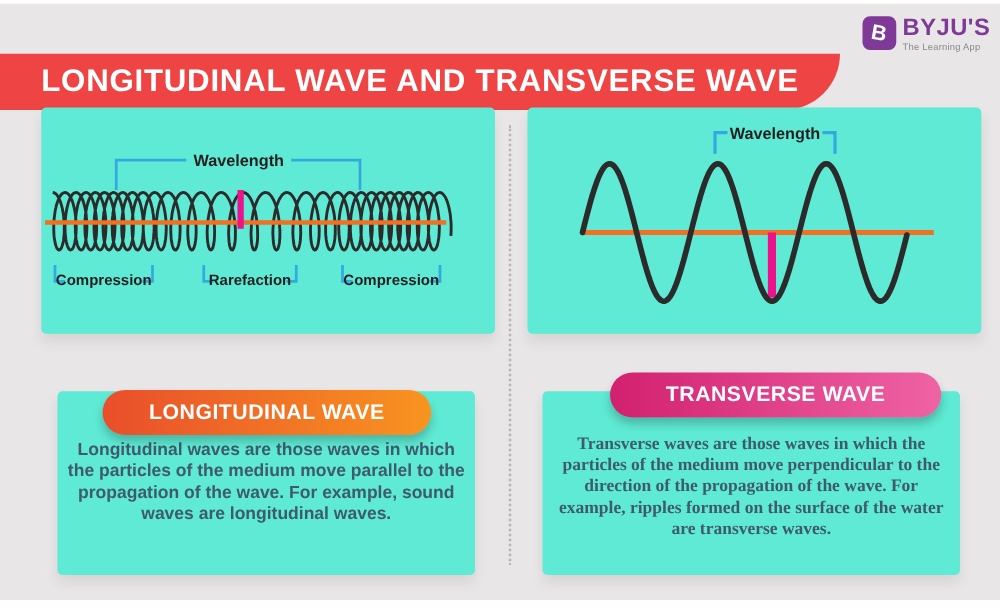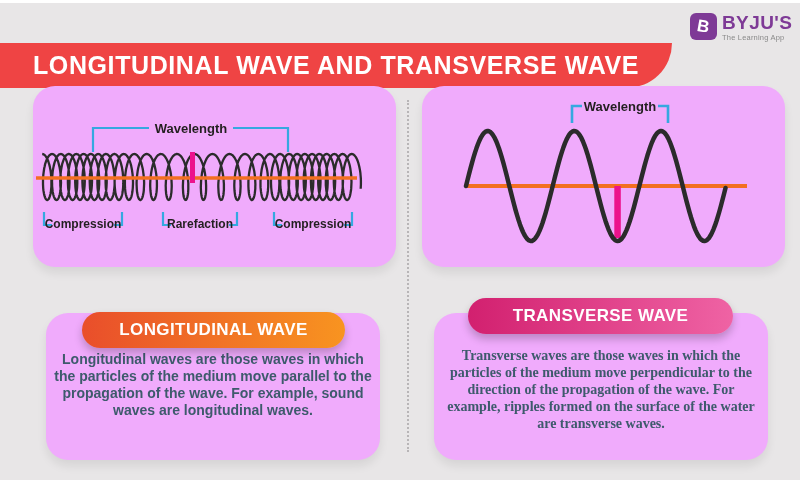--- a/index.html
+++ b/index.html
@@ -22,39 +22,39 @@
   .logo-icon{
     width:27px;height:27px;background:#7E3A96;border-radius:6px;
     display:flex;align-items:center;justify-content:center;
   }
   .logo-icon span{color:#fff;font-weight:bold;font-size:17px;transform:rotate(10deg);display:block;}
   .logo-text{display:flex;flex-direction:column;line-height:1;}
   .brand-name{color:#7E3A96;font-weight:bold;font-size:19px;letter-spacing:.4px;}
   .brand-tagline{color:#8a8a8a;font-size:7.5px;margin-top:2px;letter-spacing:.2px;}
 
   
-  .card{position:absolute;background:#f0abfc;border-radius:22px;box-shadow:0 6px 10px rgba(0,0,0,.08);}
+  .card{position:absolute;background:#5eead4;border-radius:4px;box-shadow:0 6px 10px rgba(0,0,0,.08);}
   #diagram-card-left {left:33px; top:86px; width:363px;height:181px;}
   #diagram-card-right{left:422px;top:86px; width:363px;height:181px;}
   #text-card-left    {left:46px; top:313px;width:334px;height:147px;}
   #text-card-right   {left:434px;top:313px;width:334px;height:147px;}
   .diagram{position:absolute;left:0;top:0;}
 
   
   .divider{position:absolute;left:407px;top:100px;height:352px;width:0;border-left:2px dotted #b8b5b7;}
 
   
   .badge{
     position:absolute;height:36px;border-radius:18px;z-index:3;
     display:flex;align-items:center;justify-content:center;
     color:#ffffff;font-weight:bold;font-size:17px;letter-spacing:.4px;
     box-shadow:0 5px 8px rgba(0,0,0,.22);white-space:nowrap;
   }
   #badge-longitudinal{left:82px; top:312px;width:263px;background:linear-gradient(90deg,#E94E2B,#F89420);}
-  #badge-transverse  {left:468px;top:298px;width:265px;background:linear-gradient(90deg,#D2206F,#EF63A4);}
+  #badge-transverse  {left:488px;top:298px;width:265px;background:linear-gradient(90deg,#D2206F,#EF63A4);}
 
   
   .desc{
     text-align:center;color:#3E5A6C;font-weight:bold;font-size:14px;line-height:1.22;
     padding:38px 6px 0;margin:0;
   }
   #text-card-right .desc{padding-top:34px;font-family:Liberation Serif, serif;}
 
   
   .svg-label{font-family:"Liberation Sans",sans-serif;font-weight:bold;fill:#231F20;}

